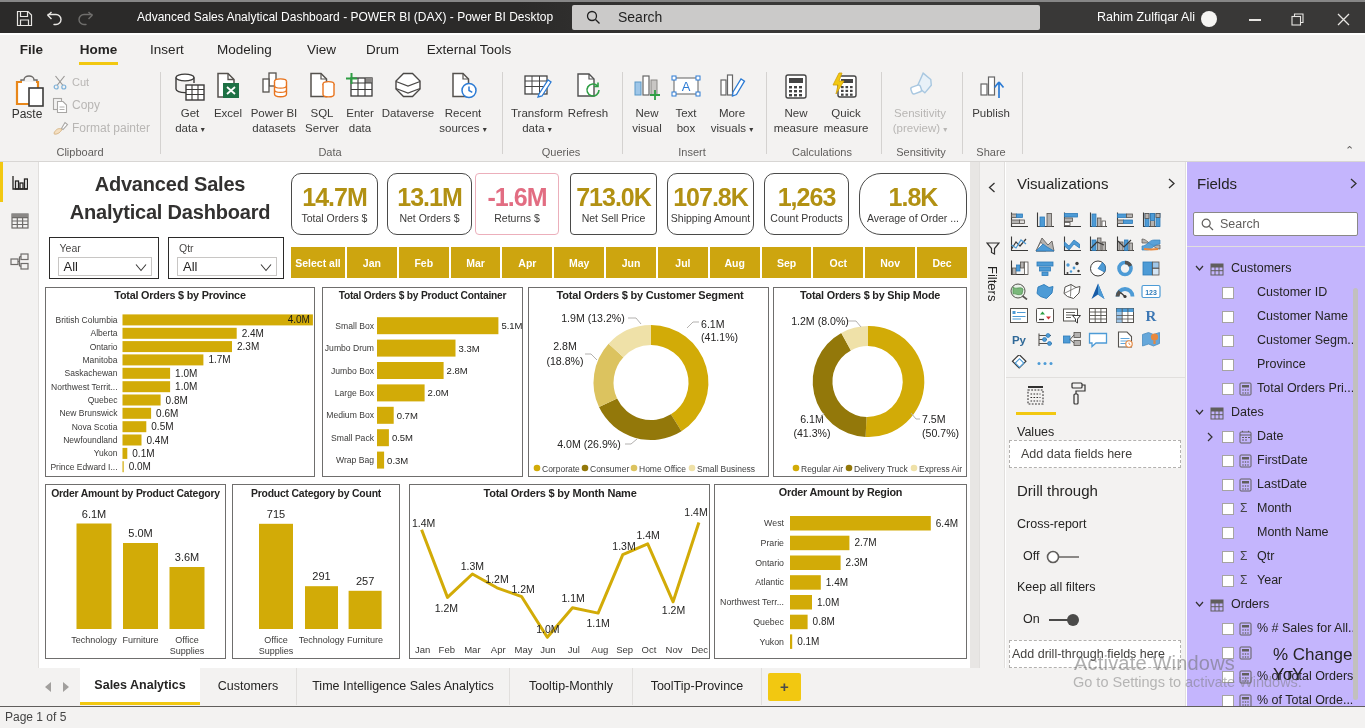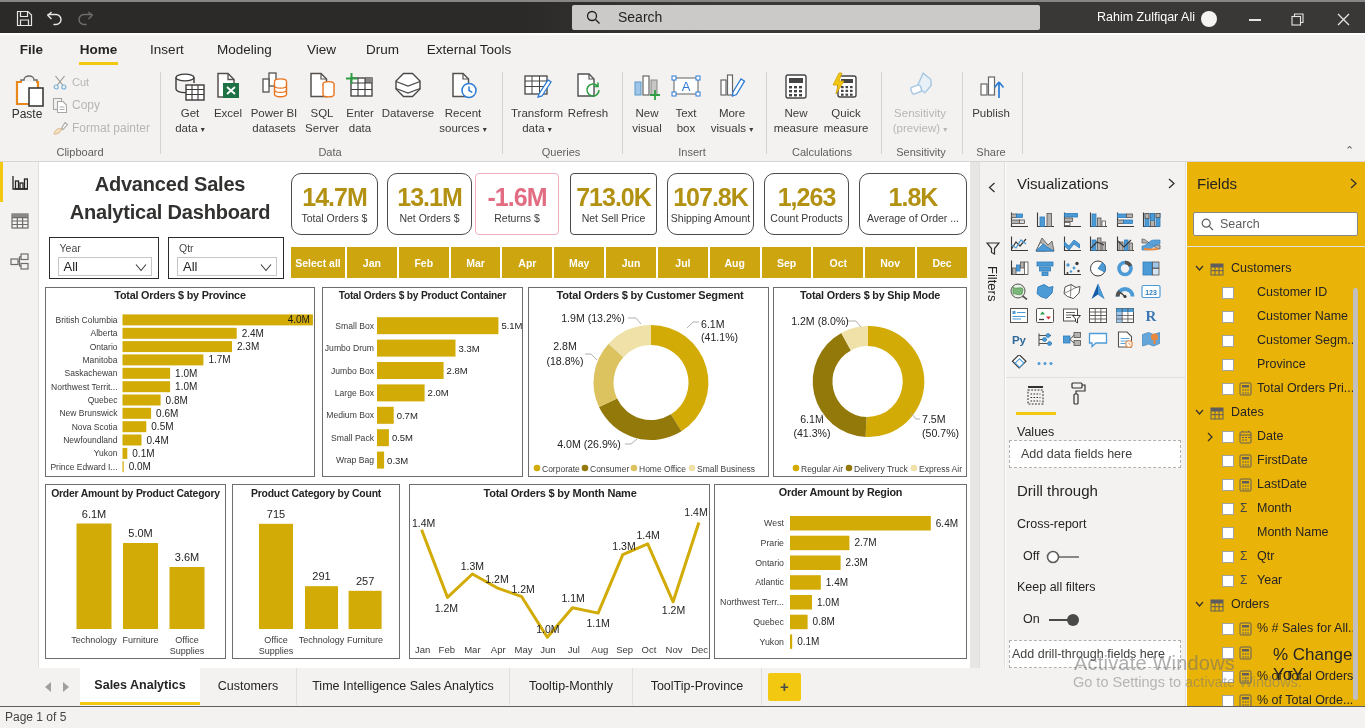--- a/index.html
+++ b/index.html
@@ -13,20 +13,21 @@
       <path d="M4.5 15.2 V10 H12.5 V15.2"></path>
  </svg>
  <svg class="abs" style="left:46px;top:8px" width="17" height="17" viewBox="0 0 17 17" fill="none" stroke="#e8e6e3" stroke-width="1.4">
    <path d="M5.5 2 L2 5.5 L5.5 9"></path>
       <path d="M2 5.5 H10 a5 5 0 0 1 0 10 H8" stroke-linecap="round" transform="translate(0,-1)"></path>
  </svg>
  <svg class="abs" style="left:77px;top:8px" width="17" height="17" viewBox="0 0 17 17" fill="none" stroke="#6f6e6c" stroke-width="1.4">
    <path d="M11.5 2 L15 5.5 L11.5 9"></path>
       <path d="M15 5.5 H7 a5 5 0 0 0 0 10 H9" stroke-linecap="round" transform="translate(0,-1)"></path>
  </svg>
+ <div class="abs" style="left:137px;top:0;width:420px;height:31px;line-height:31px;color:#fff;font-size:12px;white-space:nowrap">Advanced Sales Analytical Dashboard - POWER BI (DAX) - Power BI Desktop</div>
  <div class="abs" style="left:572px;top:3px;width:468px;height:25px;background:#cbcac9;border-radius:2px">
    <svg class="abs" style="left:14px;top:5px" width="15" height="15" viewBox="0 0 15 15" fill="none" stroke="#1f1f1f" stroke-width="1.3">
         <circle cx="6" cy="6" r="4.5"></circle>
         <path d="M9.5 9.5 L13.5 13.5"></path>
       </svg>
    <div class="abs" style="left:46px;top:4px;font-size:14px;color:#1f1f1f">Search</div>
  </div>
  <div class="abs" style="left:1097px;top:0;width:110px;height:31px;line-height:31px;color:#fff;font-size:12.5px;white-space:nowrap">Rahim Zulfiqar Ali</div>
  <div class="abs" style="left:1201px;top:9px;width:16px;height:16px;border-radius:50%;background:#f5f4f2"></div>
  <div class="abs" style="left:1249px;top:17px;width:12px;height:1.5px;background:#e8e6e3"></div>
@@ -286,21 +287,21 @@
     <div style="font-size:10.5px;color:#3b3a39;margin-top:3px;white-space:nowrap">Net Sell Price</div>
   </div>
 <div class="abs" style="left:667px;top:173px;width:87px;height:62px;border:1px solid #4a4a49;border-radius:10px;background:#fff;text-align:center">
     <div style="margin-top:11px;font-size:25px;font-weight:bold;color:#B29113;letter-spacing:-1px;line-height:24px">107.8K</div>
     <div style="font-size:10.5px;color:#3b3a39;margin-top:3px;white-space:nowrap">Shipping Amount</div>
   </div>
 <div class="abs" style="left:764px;top:173px;width:85px;height:62px;border:1px solid #4a4a49;border-radius:10px;background:#fff;text-align:center">
     <div style="margin-top:11px;font-size:25px;font-weight:bold;color:#B29113;letter-spacing:-1px;line-height:24px">1,263</div>
     <div style="font-size:10.5px;color:#3b3a39;margin-top:3px;white-space:nowrap">Count Products</div>
   </div>
-<div class="abs" style="left:859px;top:173px;width:108px;height:62px;border:1px solid #4a4a49;border-radius:10px;background:#fff;text-align:center">
+<div class="abs" style="left:859px;top:173px;width:108px;height:62px;border:1px solid #4a4a49;border-radius:22px;background:#fff;text-align:center">
     <div style="margin-top:11px;font-size:25px;font-weight:bold;color:#B29113;letter-spacing:-1px;line-height:24px">1.8K</div>
     <div style="font-size:10.5px;color:#3b3a39;margin-top:3px;white-space:nowrap">Average of Order ...</div>
   </div>
 <div class="abs" style="left:291px;top:247px;width:676px;height:31px;display:flex;gap:2px">
     <div style="width:54px;flex:none;background:#CDA50F;color:#fff;font-size:10.5px;font-weight:bold;display:flex;align-items:center;justify-content:center">Select all</div>
     <div style="flex:1;background:#CDA50F;color:#fff;font-size:10.5px;font-weight:bold;display:flex;align-items:center;justify-content:center">Jan</div>
     <div style="flex:1;background:#CDA50F;color:#fff;font-size:10.5px;font-weight:bold;display:flex;align-items:center;justify-content:center">Feb</div>
     <div style="flex:1;background:#CDA50F;color:#fff;font-size:10.5px;font-weight:bold;display:flex;align-items:center;justify-content:center">Mar</div>
     <div style="flex:1;background:#CDA50F;color:#fff;font-size:10.5px;font-weight:bold;display:flex;align-items:center;justify-content:center">Apr</div>
     <div style="flex:1;background:#CDA50F;color:#fff;font-size:10.5px;font-weight:bold;display:flex;align-items:center;justify-content:center">May</div>
@@ -736,21 +737,21 @@
       <circle cx="7" cy="7" r="5.5" fill="#fff" stroke="#605e5c" stroke-width="1.6"></circle>
     </svg>
     <div class="abs" style="left:11px;top:418px;font-size:12.5px;color:#252423">Keep all filters</div>
     <div class="abs" style="left:17px;top:450px;font-size:12.5px;color:#252423">On</div>
     <svg class="abs" style="left:40px;top:451px" width="36" height="14" viewBox="0 0 36 14">
       <path d="M3 7 H25" stroke="#4a4a49" stroke-width="2"></path>
       <circle cx="27" cy="7" r="6" fill="#4a4a49"></circle>
     </svg>
     <div class="abs" style="left:3px;top:478px;width:172px;height:28px;border:1px dashed #b3b1af;background:#fff;padding-left:2px;line-height:27px;font-size:12.5px;color:#44423f">Add drill-through fields here</div>
   </div>
-<div class="abs" style="left:1187px;top:162px;width:178px;height:544px;background:#eab308">
+<div class="abs" style="left:1187px;top:162px;width:178px;height:544px;background:#c4b5fd">
     <div class="abs" style="left:10px;top:13px;font-size:15px;color:#252423">Fields</div>
     <svg class="abs" style="left:162px;top:16px" width="9" height="11" viewBox="0 0 9 11" fill="none" stroke="#323130" stroke-width="1.3">
       <path d="M2 1 L7 5.5 L2 10"></path>
     </svg>
     <div class="abs" style="left:0;top:84px;width:178px;height:1px;background:#e1dfdd"></div>
     <div class="abs" style="left:6px;top:50px;width:165px;height:24px;border:1px solid #8a8886;background:#fff;border-radius:2px">
       <svg class="abs" style="left:7px;top:5px" width="13" height="13" viewBox="0 0 13 13" fill="none" stroke="#605e5c" stroke-width="1.2">
         <circle cx="5.2" cy="5.2" r="4"></circle>
         <path d="M8.3 8.3 L12 12"></path>
       </svg>

